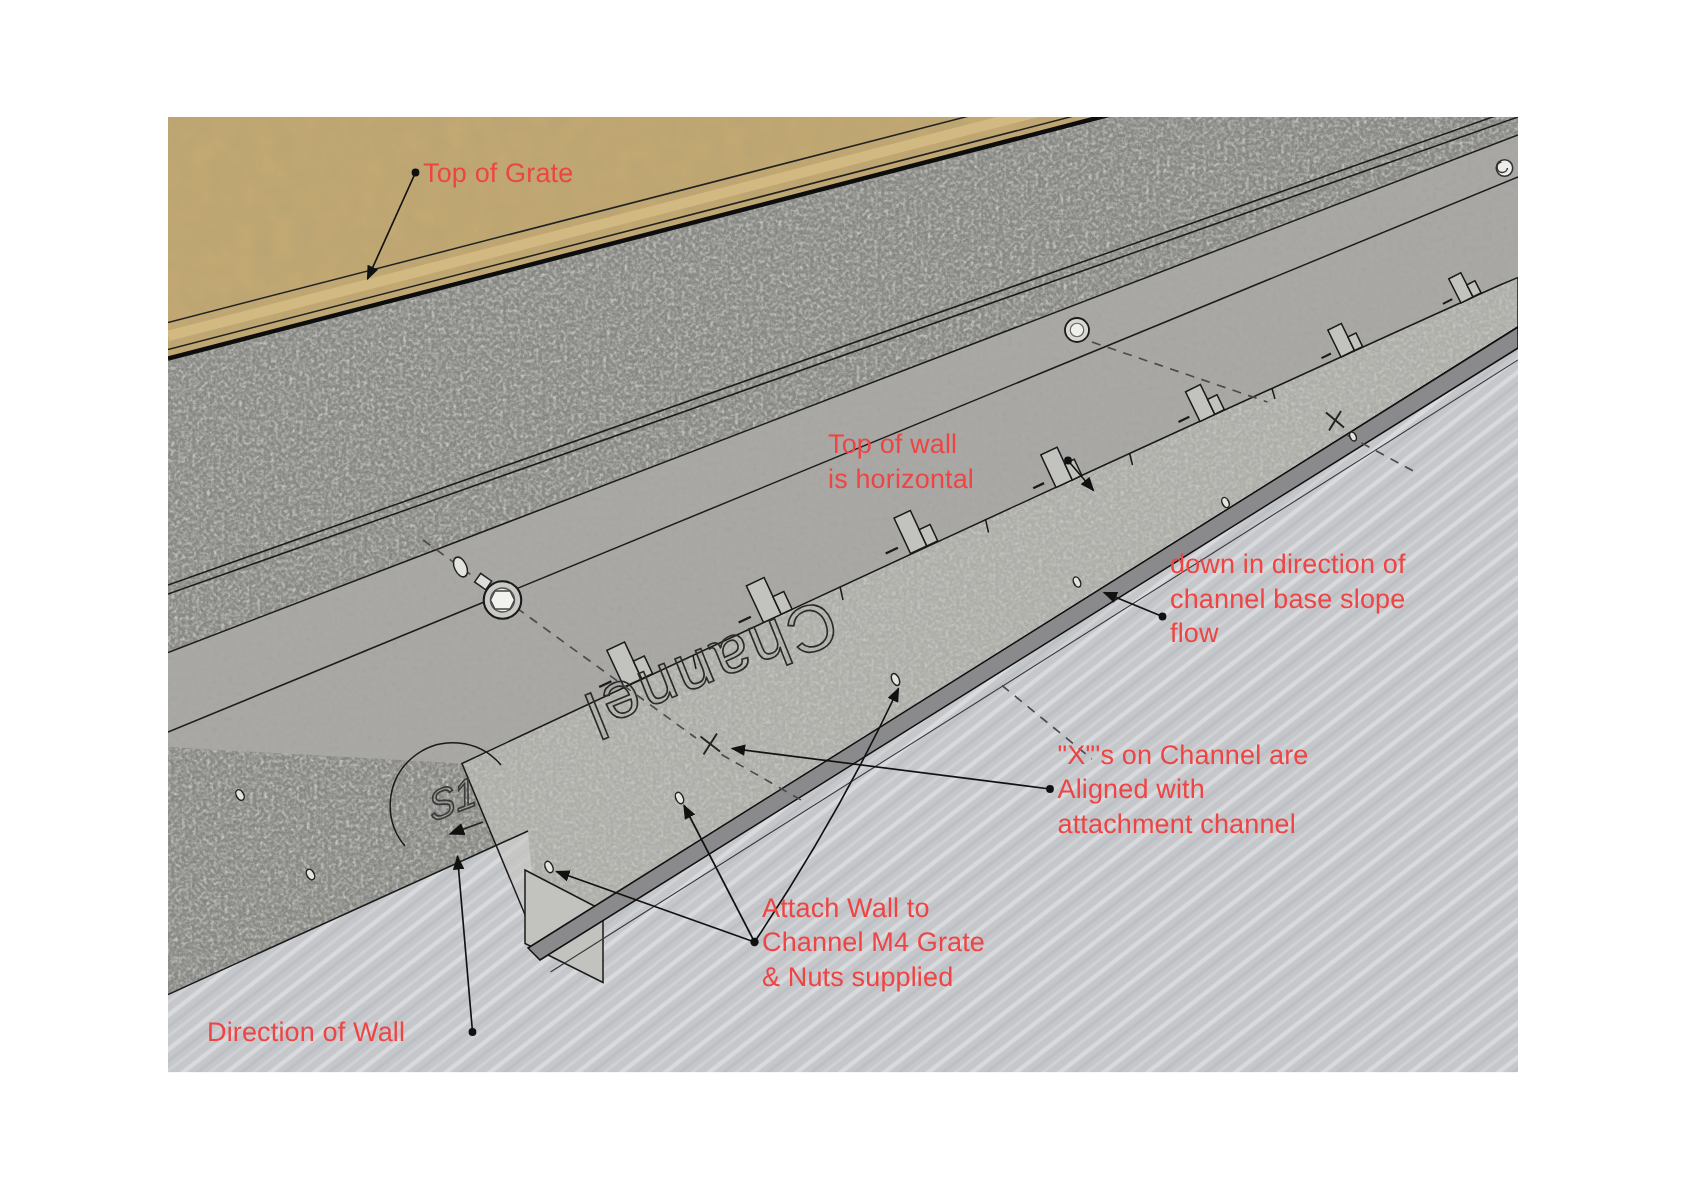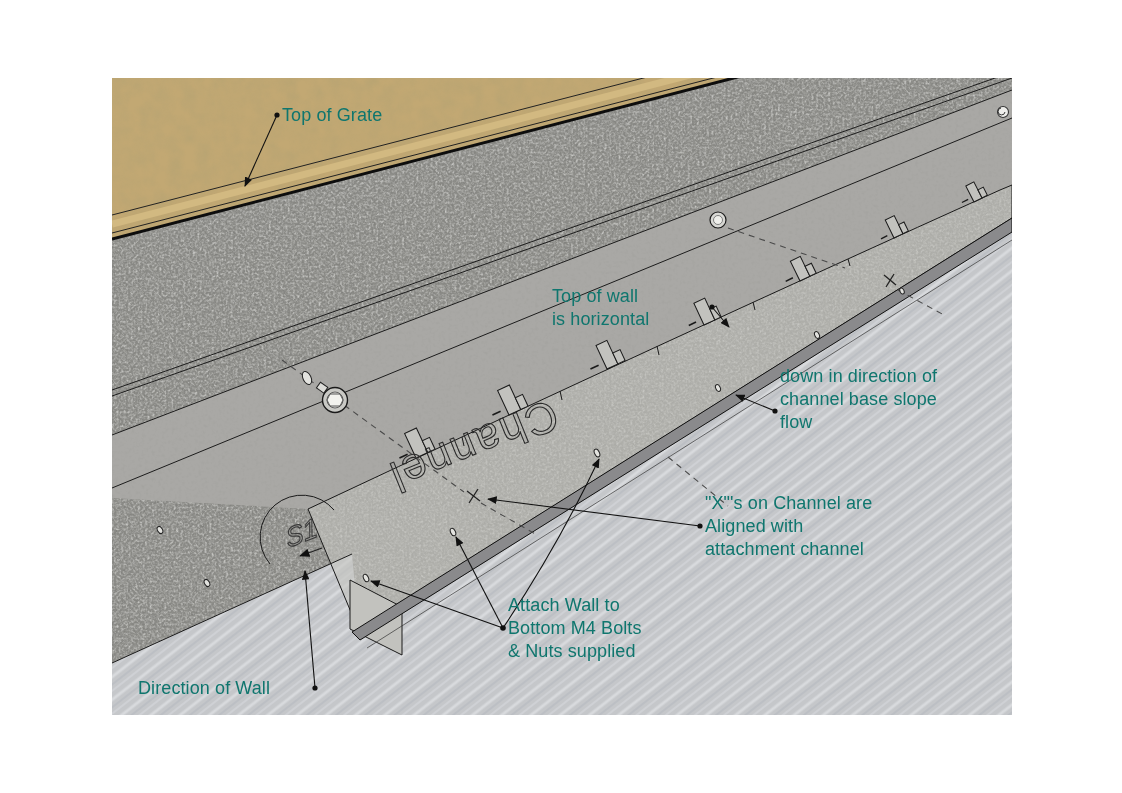--- a/index.html
+++ b/index.html
@@ -1,20 +1,20 @@
 <!DOCTYPE html>
 <html><head>
 <meta charset="utf-8">
 <style>
   html,body{margin:0;padding:0;background:#ffffff;}
   .stage{position:relative;width:1122px;height:793px;background:#ffffff;overflow:hidden;
          font-family:"Liberation Sans",sans-serif;}
   .canvas{position:absolute;left:112px;top:78px;width:900px;height:637px;overflow:hidden;}
   .scene-svg{position:absolute;left:0;top:0;}
-  .ann{position:absolute;color:#0f766e;font-size:18px;line-height:23px;white-space:nowrap;
+  .ann{position:absolute;color:#ef4444;font-size:18px;line-height:23px;white-space:nowrap;
        letter-spacing:0.1px;}
   .ann div{white-space:nowrap;}
 </style>
 </head>
 <body>
 
 <div class="stage">
   <div class="canvas">
 
     <svg class="scene-svg" width="900" height="637" viewBox="0 0 900 637" xmlns="http://www.w3.org/2000/svg">
@@ -212,21 +212,21 @@
       <div>channel base slope</div>
       <div>flow</div>
     </div>
     <div class="ann" style="left:593px;top:414px">
       <div>"X"'s on Channel are</div>
       <div>Aligned with</div>
       <div>attachment channel</div>
     </div>
     <div class="ann" style="left:396px;top:516px">
       <div>Attach Wall to</div>
-      <div>Bottom M4 Bolts</div>
+      <div>Channel M4 Grate</div>
       <div>&amp; Nuts supplied</div>
     </div>
     <div class="ann" style="left:26px;top:599px">
       <div>Direction of Wall</div>
     </div>
 
   </div>
 </div>
 
 </body></html>

